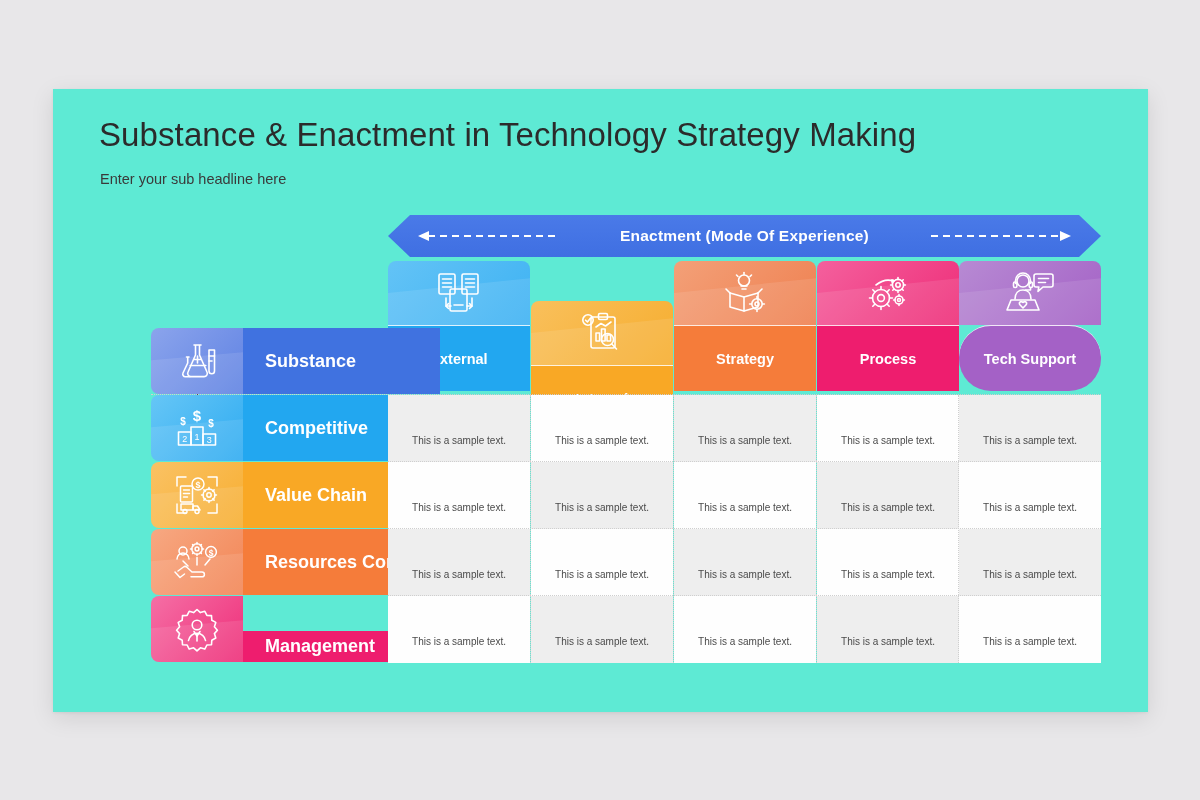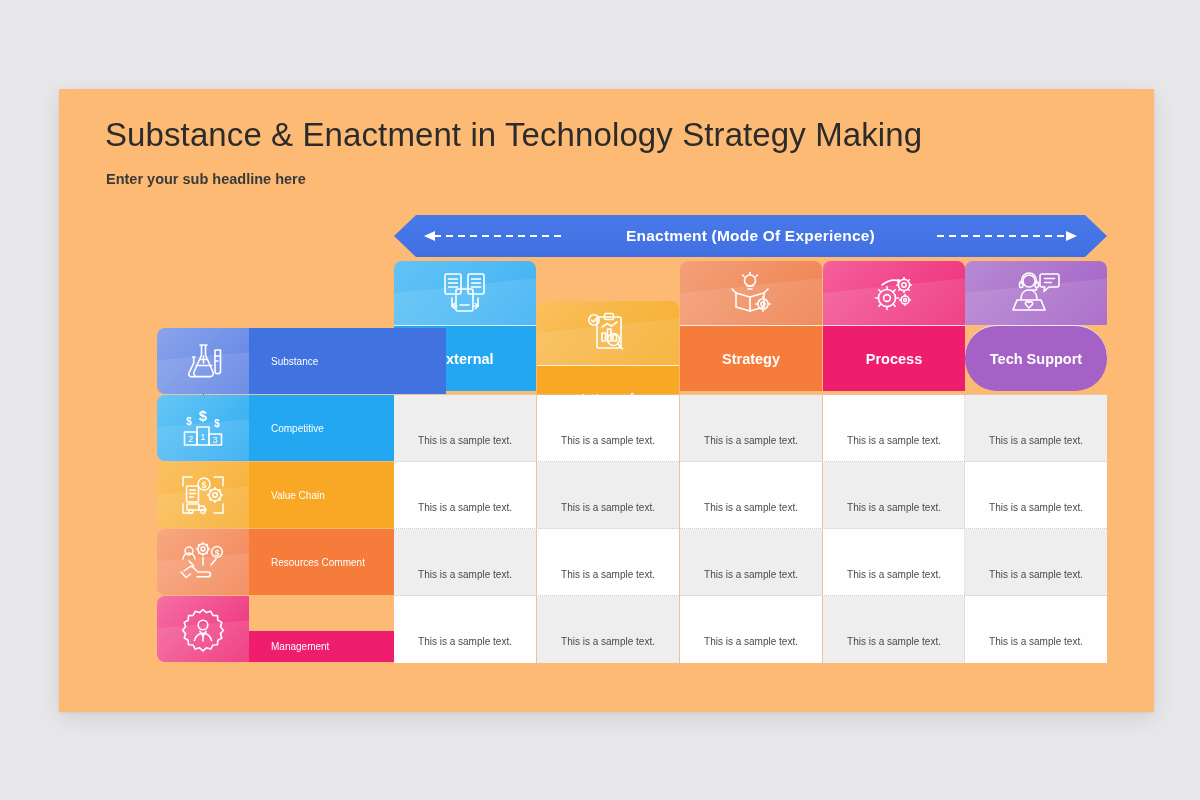--- a/index.html
+++ b/index.html
@@ -5,33 +5,33 @@
   html,body{margin:0;padding:0;}
   body{
     width:1200px;height:800px;overflow:hidden;
     background:#e8e7e9;
     font-family:"Liberation Sans",sans-serif;
     -webkit-font-smoothing:antialiased;
   }
   .stage{position:relative;width:1200px;height:800px;}
 
   .slide{
-    position:absolute;left:59px;top:89px;width:1095px;height:623px;
-    background:#fdba74;
+    position:absolute;left:53px;top:89px;width:1095px;height:623px;
+    background:#5eead4;
     box-shadow:0 6px 22px rgba(0,0,0,.10), 0 1px 3px rgba(0,0,0,.06);
   }
 
   .title{
     position:absolute;left:46px;top:27px;
     font-size:33px;font-weight:400;color:#2b2b2b;letter-spacing:.1px;
     white-space:nowrap;
   }
   .subtitle{
     position:absolute;left:47px;top:82px;
-    font-size:14.5px;font-weight:700;color:#3a3a3a;
+    font-size:14.5px;font-weight:400;color:#3a3a3a;
     white-space:nowrap;
   }
 
   
   .banner{
     position:absolute;left:335px;top:126px;width:713px;height:42px;
     background:linear-gradient(180deg,#4a7ae8 0%,#3f6fe2 100%);
     clip-path:polygon(0 50%, 22px 0, calc(100% - 22px) 0, 100% 50%, calc(100% - 22px) 100%, 22px 100%);
     display:flex;align-items:center;justify-content:center;
   }
@@ -80,21 +80,21 @@
     display:flex;align-items:center;justify-content:center;
   }
   .rowhead .icon-tile:after{
     content:"";position:absolute;left:-20%;top:42%;width:150%;height:80%;
     background:rgba(255,255,255,.10);transform:rotate(-5deg);
   }
   .rowhead .label-band{
     flex:1;display:flex;align-items:center;padding-left:22px;
   }
   .rowhead .label-band span{
-    font-size:10px;font-weight:400;color:#fff;white-space:nowrap;
+    font-size:18px;font-weight:700;color:#fff;white-space:nowrap;
   }
 
   .cell{
     position:absolute;width:142px;height:67px;
     display:flex;align-items:center;justify-content:center;
     box-sizing:border-box;
   }
   .cell.shade{background:#eeeeee;}
   .cell.plain{background:#fefefe;}
   .cell span{

